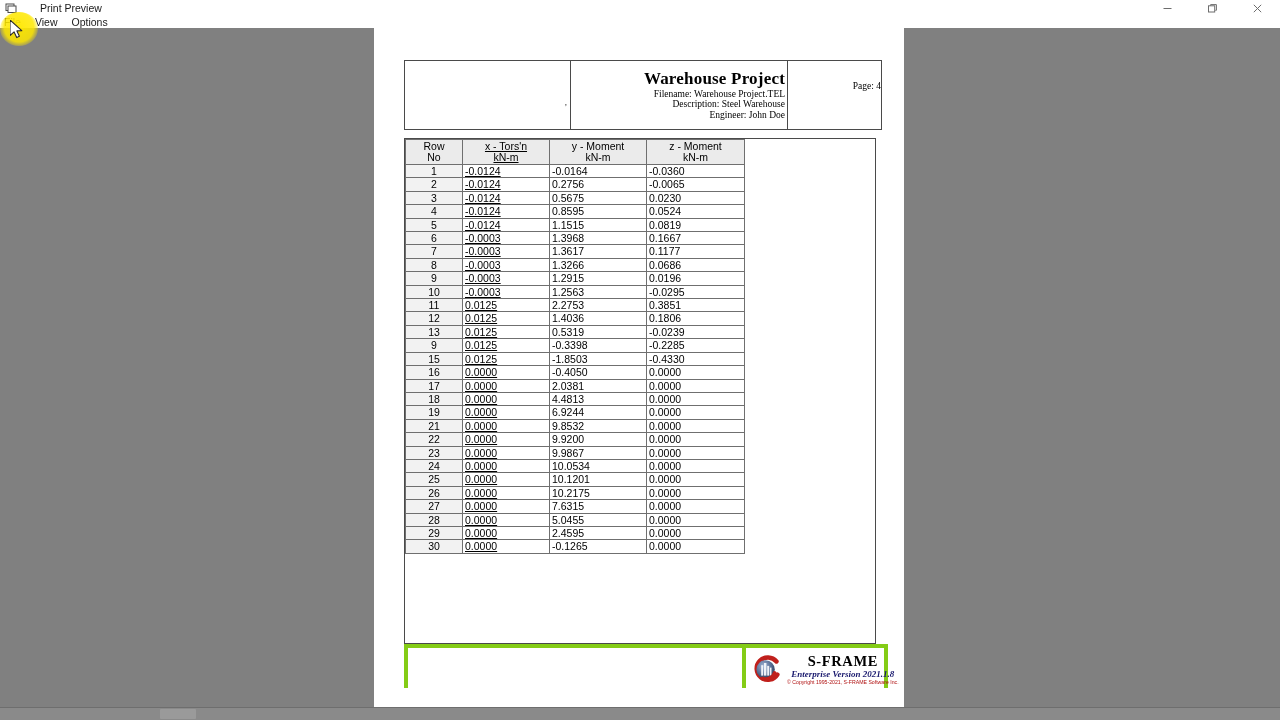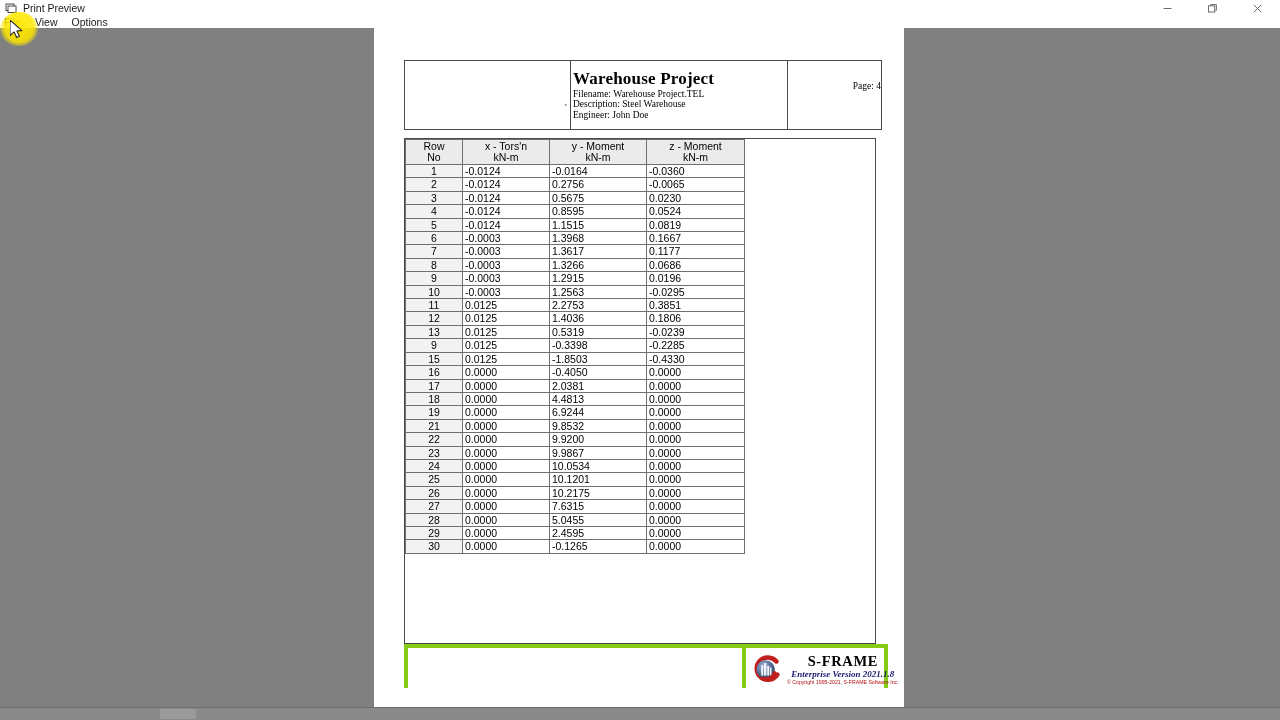--- a/index.html
+++ b/index.html
@@ -25,21 +25,21 @@
   .tb-icon {
     width: 16px; height: 16px;
     margin-left: 3px;
     position: relative;
     flex: 0 0 auto;
   }
   .tb-icon svg { display:block; }
   .tb-title {
     font-size: 10.5px;
     color: #1a1a1a;
-    margin-left: 4px;
+    margin-left: 21px;
     white-space: nowrap;
   }
   .wincontrols {
     position: absolute; top: 0; right: 0;
     height: 16px;
     display: flex; align-items: center;
   }
   .wc {
     width: 45px; height: 16px;
     display: flex; align-items: center; justify-content: center;
@@ -111,21 +111,21 @@
     border-collapse: collapse;
     width: 472px;
     table-layout: fixed;
   }
   table.hdr td {
     border: 1px solid #4a4a4a;
     vertical-align: middle;
     padding: 0;
   }
   .hdr-left   { width: 165px; height: 68px; position: relative; }
-  .hdr-center { width: 212px; text-align: left; padding: 3px 2px 4px 2px !important; }
+  .hdr-center { width: 212px; text-align: right; padding: 3px 2px 4px 2px !important; }
   .hdr-right  { width: 93px;  text-align: right; vertical-align: top !important; padding-top: 14px !important; }
 
   .tiny-mark {
     position: absolute;
     right: 3px; bottom: 22px;
     font-size: 9px; color: #333;
     font-family: "Liberation Serif", serif;
   }
 
   .proj-title {
@@ -188,21 +188,21 @@
     background: #ebebeb;
     text-align: center;
     height: 24px;
     line-height: 11px;
     vertical-align: middle;
     font-weight: normal;
   }
   table.data thead th span { display:block; }
   .c-row  { width: 56px; text-align: center; background: #f2f2f2; }
   .c-val  { text-align: left; padding-left: 2px !important; background: #ffffff; }
-  .w-x { width: 84px; }
+  .w-x { width: 84px; text-decoration: underline; }
   .w-y { width: 94px; }
   .w-z { width: 95px; }
 
   
   table.ftr {
     border-collapse: collapse;
     width: 472px;
     table-layout: fixed;
     margin-top: 0px;
   }

